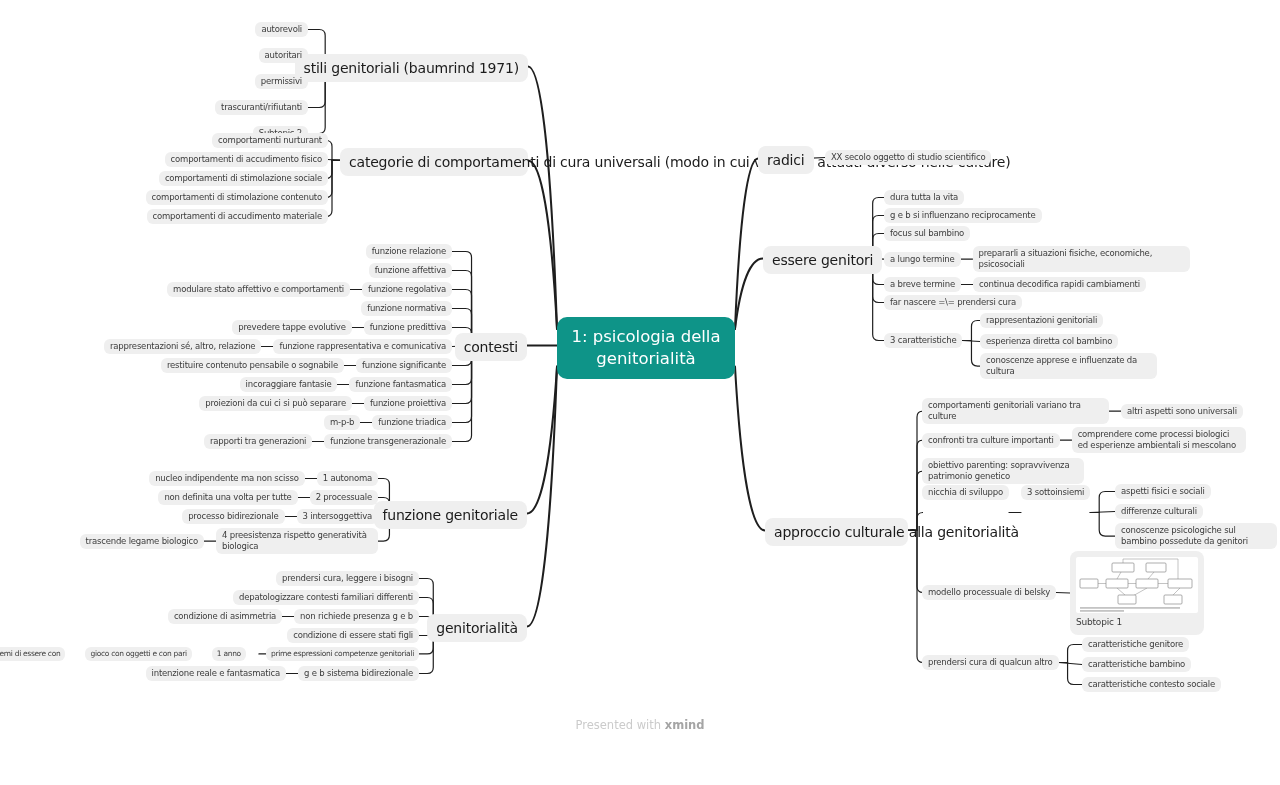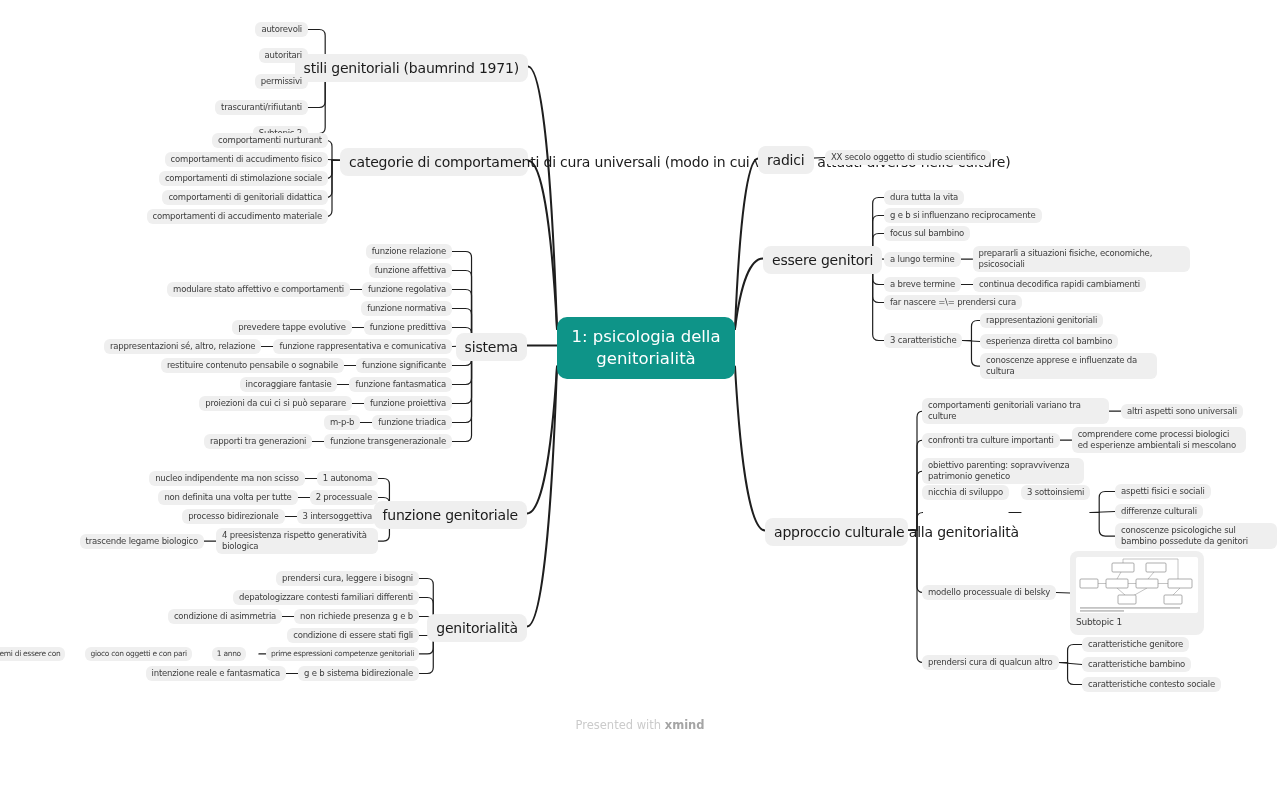--- a/index.html
+++ b/index.html
@@ -141,27 +141,27 @@
   <div class="row" style="right:952px;top:133px;">
       <span class="node" id="nL1c0">comportamenti nurturant</span>
     </div>
   <div class="row" style="right:952px;top:152px;">
       <span class="node" id="nL1c1">comportamenti di accudimento fisico</span>
     </div>
   <div class="row" style="right:952px;top:171px;">
       <span class="node" id="nL1c2">comportamenti di stimolazione sociale</span>
     </div>
   <div class="row" style="right:952px;top:190px;">
-      <span class="node" id="nL1c3">comportamenti di genitoriali didattica</span>
+      <span class="node" id="nL1c3">comportamenti di stimolazione contenuto</span>
     </div>
   <div class="row" style="right:952px;top:209px;">
       <span class="node" id="nL1c4">comportamenti di accudimento materiale</span>
     </div>
 
-  <div class="branch" id="nL2" style="right:753px;top:333px;">sistema</div>
+  <div class="branch" id="nL2" style="right:753px;top:333px;">contesti</div>
   <div class="row" style="right:828px;top:244px;">
       <span class="node" id="nL2c0">funzione relazione</span>
     </div>
   <div class="row" style="right:828px;top:263px;">
       <span class="node" id="nL2c1">funzione affettiva</span>
     </div>
   <div class="row" style="right:828px;top:282px;">
     <span class="node" id="nL2c2g0">modulare stato affettivo e comportamenti</span>
     <span class="node" id="nL2c2">funzione regolativa</span>
   </div>

